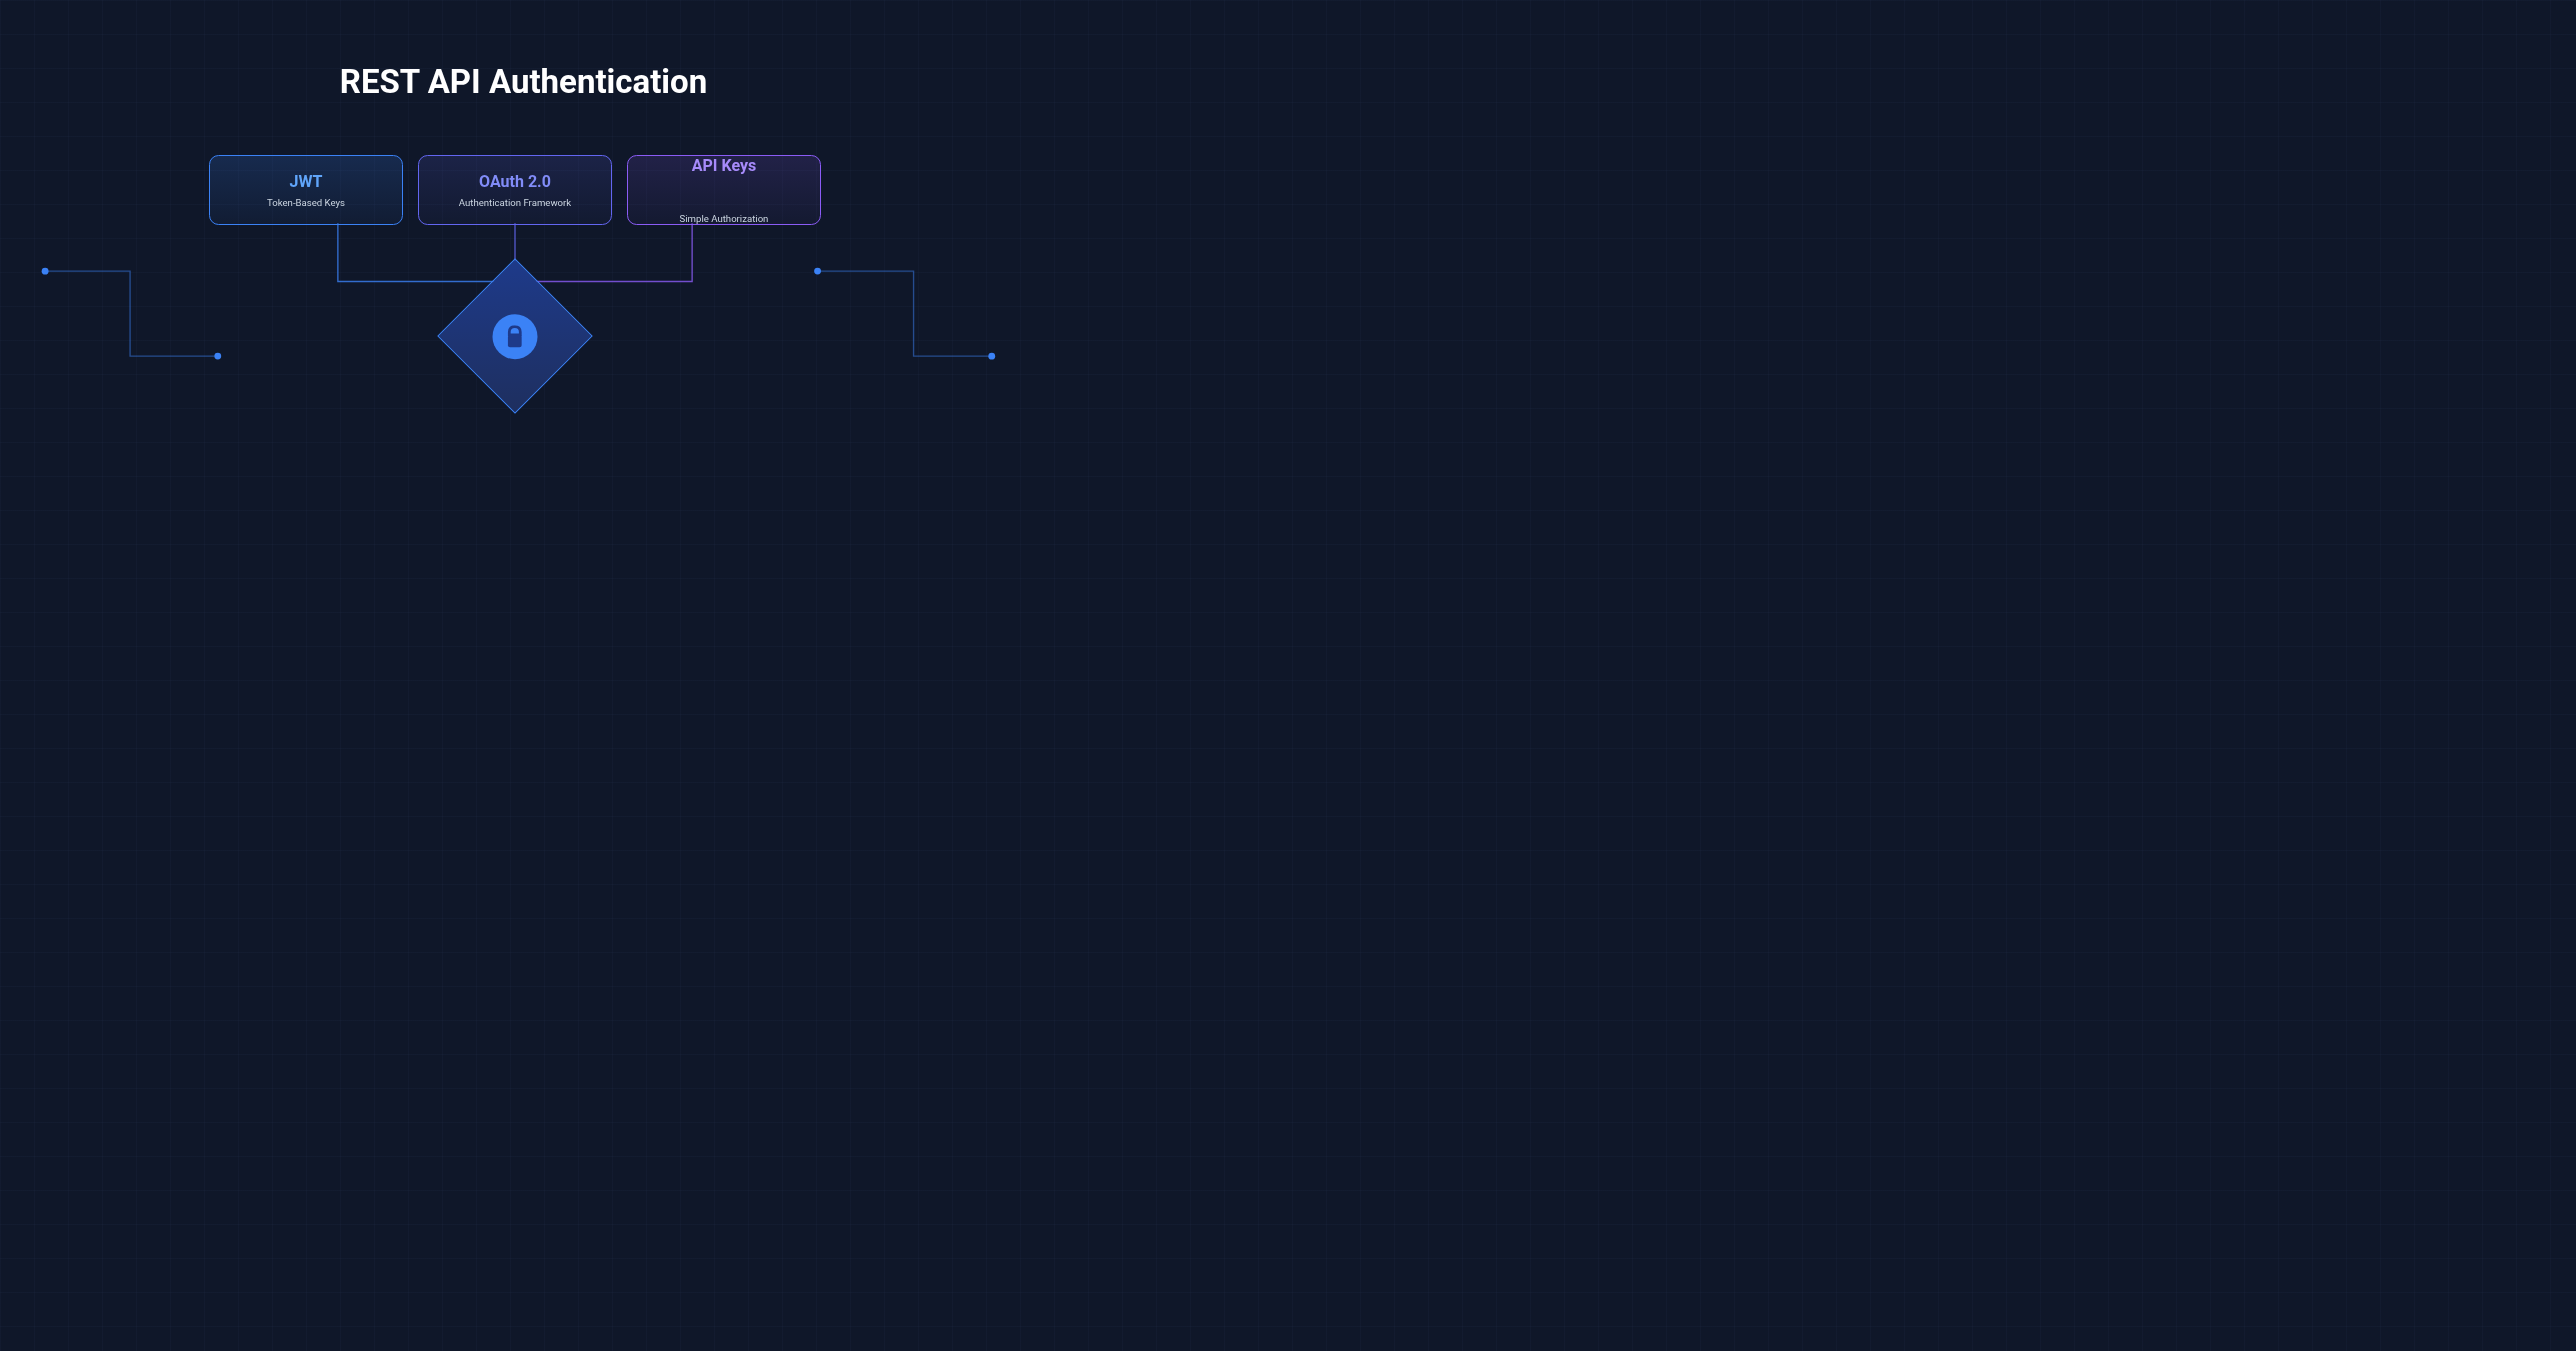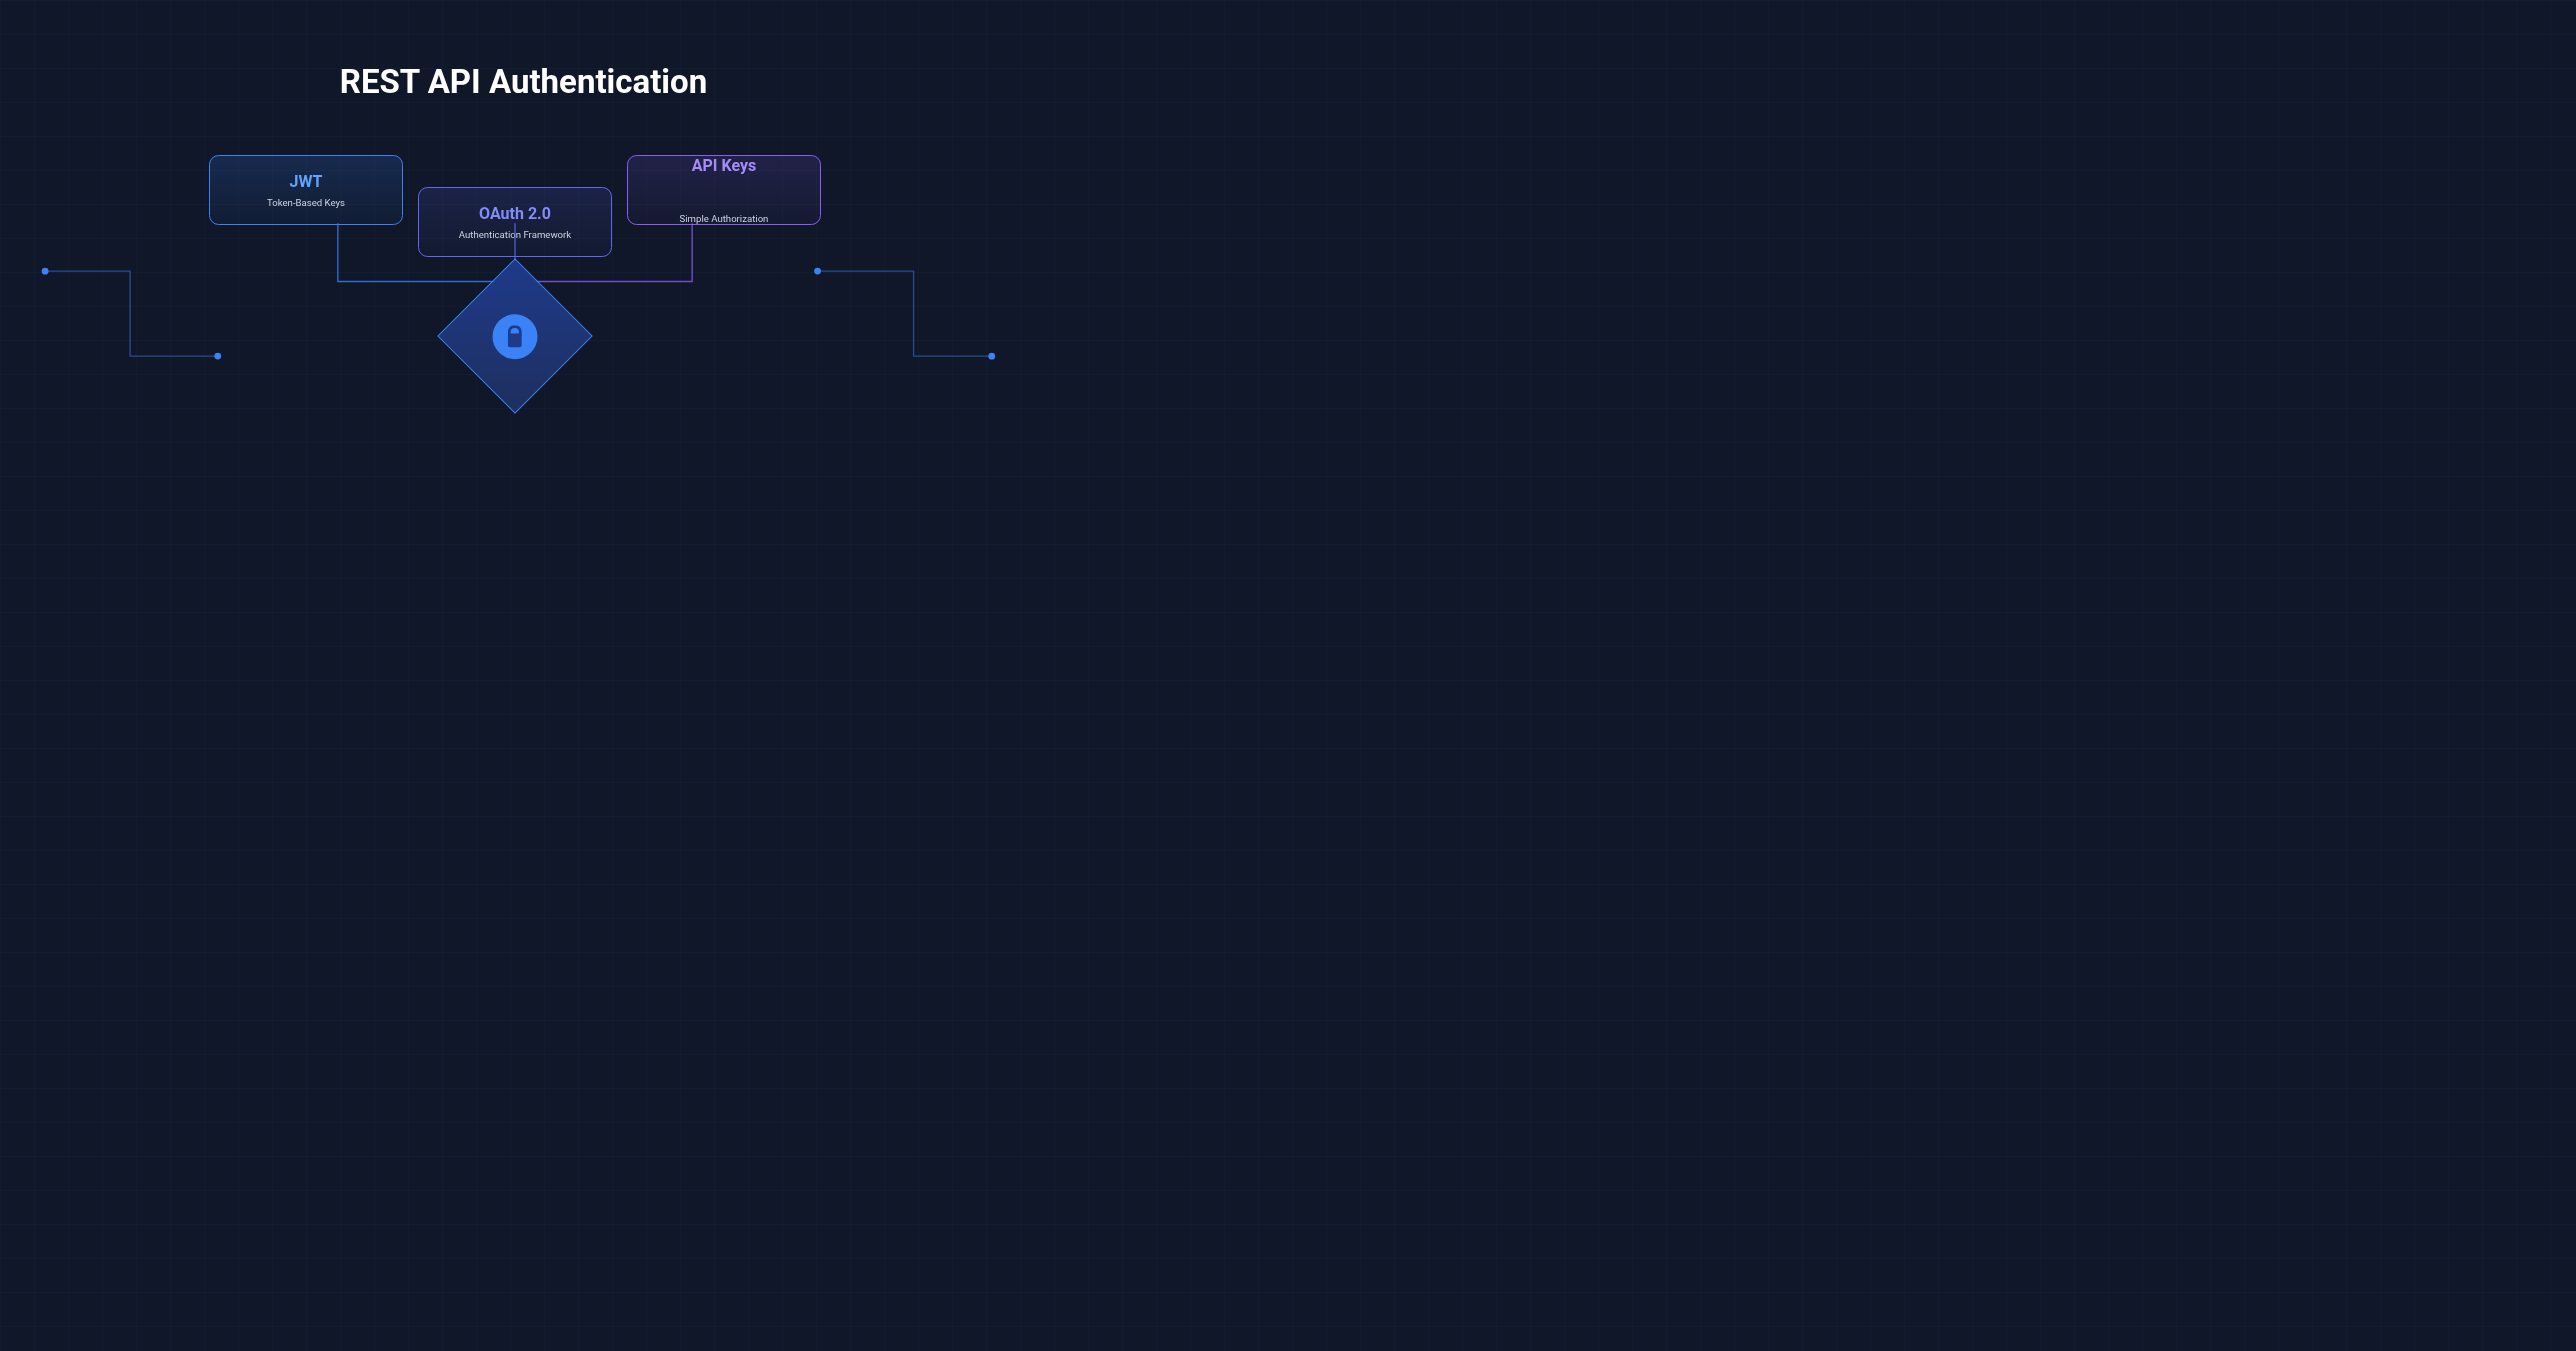--- a/index.html
+++ b/index.html
@@ -39,21 +39,20 @@
   justify-content: center;
   gap: 6.9px;
 }
 .card-jwt {
   border: 1.4px solid #3b82f6;
   background: linear-gradient(180deg, rgba(59,130,246,0.18), rgba(59,130,246,0.05));
 }
 .card-oauth {
   border: 1.4px solid #6366f1;
   background: linear-gradient(180deg, rgba(99,102,241,0.15), rgba(99,102,241,0.04));
-  margin-top: 32px;
 }
 .card-apikey {
   border: 1.4px solid #8b5cf6;
   background: linear-gradient(180deg, rgba(139,92,246,0.15), rgba(139,92,246,0.04));
   justify-content: space-between;
 }
 .card-title { font-size: 16px; font-weight: 700; }
 .card-jwt .card-title { color: #60a5fa; }
 .card-oauth .card-title { color: #818cf8; }
 .card-apikey .card-title { color: #a78bfa; }

